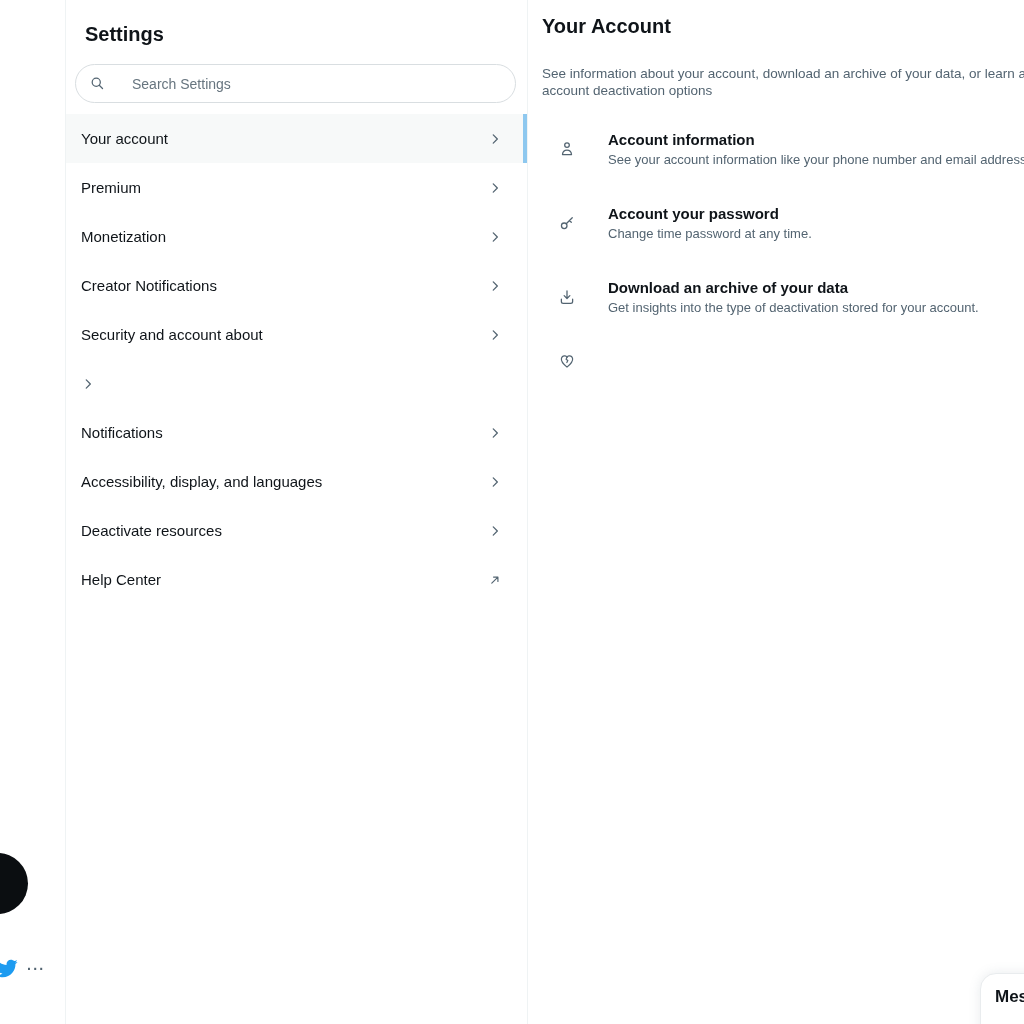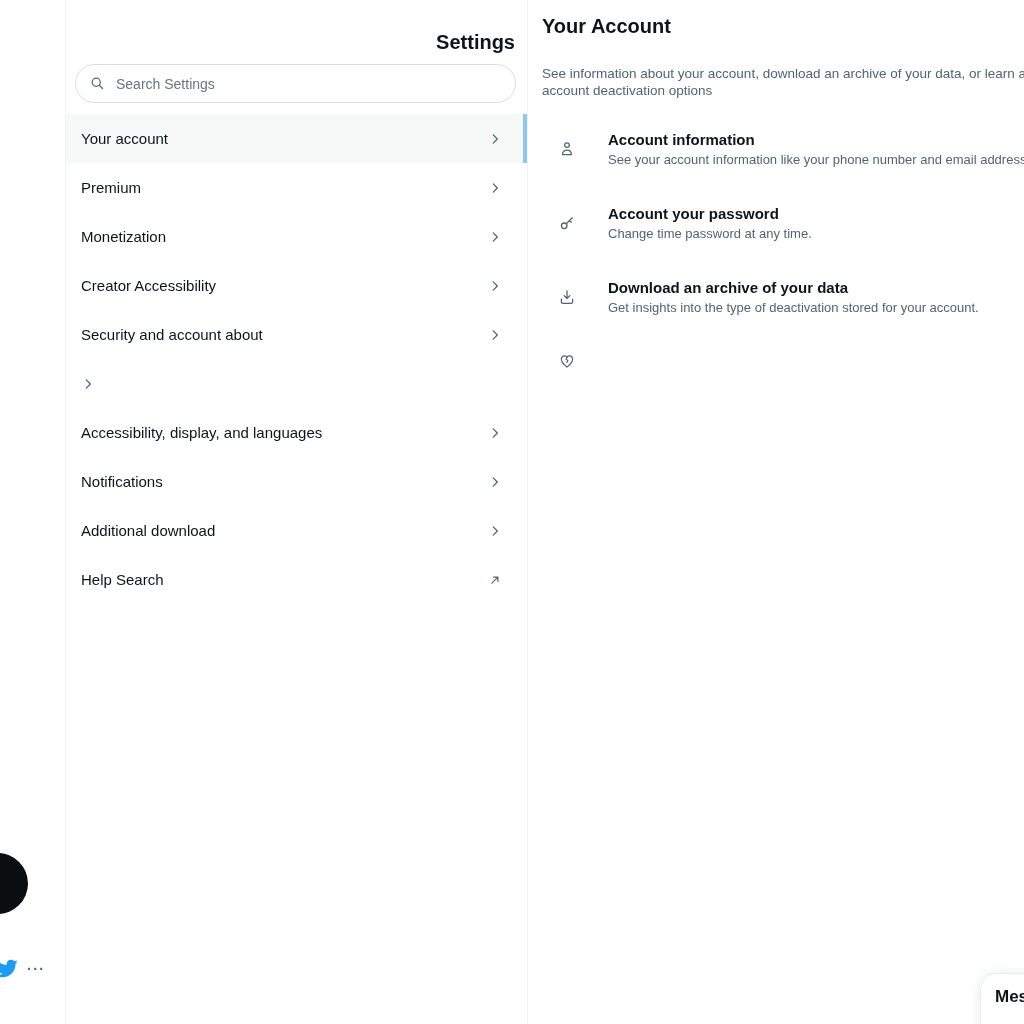--- a/index.html
+++ b/index.html
@@ -34,28 +34,28 @@
   }
 
   
   .settings-col {
     position: absolute; left: 66px; top: 0;
     width: 461px; height: 1024px;
     border-right: 1px solid #eff3f4;
     background: #fff;
   }
   .settings-title {
-    margin: 12px; padding: 19px 0 0 15px;
-    font-size: 20px; font-weight: 700; color: #0f1419; text-align: right;
+    margin: 4px; padding: 19px 0 0 15px;
+    font-size: 20px; font-weight: 700; color: #0f1419;
   }
   .search-box {
     position: absolute; top: 64px; left: 9px; right: 11px;
     height: 39px; box-sizing: border-box;
     border: 1px solid #d9dee1; border-radius: 20px;
-    display: flex; align-items: center; gap: 9px;
+    display: flex; align-items: center; gap: 25px;
     padding: 0 14px; background: #fff;
   }
   .search-box svg { flex: 0 0 auto; color: #536471; }
   .search-box input {
     border: 0; outline: 0; flex: 1; min-width: 0;
     font-family: "Liberation Sans", sans-serif;
     font-size: 14px; color: #0f1419; background: transparent;
   }
   .search-box input::placeholder { color: #67757f; opacity: 1; }
 
@@ -169,21 +169,21 @@
     </div>
     <div class="nav-item">
       <span class="label">Monetization</span>
       <span class="trail">
         <svg viewBox="0 0 24 24" width="14" height="14" fill="none" stroke="currentColor" stroke-width="2.2" stroke-linecap="round" stroke-linejoin="round">
             <path d="M9 5l7 7-7 7"></path>
           </svg>
       </span>
     </div>
     <div class="nav-item">
-      <span class="label">Creator Accessibility</span>
+      <span class="label">Creator Notifications</span>
       <span class="trail">
         <svg viewBox="0 0 24 24" width="14" height="14" fill="none" stroke="currentColor" stroke-width="2.2" stroke-linecap="round" stroke-linejoin="round">
             <path d="M9 5l7 7-7 7"></path>
           </svg>
       </span>
     </div>
     <div class="nav-item">
       <span class="label">Security and account about</span>
       <span class="trail">
         <svg viewBox="0 0 24 24" width="14" height="14" fill="none" stroke="currentColor" stroke-width="2.2" stroke-linecap="round" stroke-linejoin="round">
@@ -192,45 +192,45 @@
       </span>
     </div>
     <div class="nav-item">
       <span class="trail">
         <svg viewBox="0 0 24 24" width="14" height="14" fill="none" stroke="currentColor" stroke-width="2.2" stroke-linecap="round" stroke-linejoin="round">
             <path d="M9 5l7 7-7 7"></path>
           </svg>
       </span>
     </div>
     <div class="nav-item">
+      <span class="label">Notifications</span>
+      <span class="trail">
+        <svg viewBox="0 0 24 24" width="14" height="14" fill="none" stroke="currentColor" stroke-width="2.2" stroke-linecap="round" stroke-linejoin="round">
+            <path d="M9 5l7 7-7 7"></path>
+          </svg>
+      </span>
+    </div>
+    <div class="nav-item">
       <span class="label">Accessibility, display, and languages</span>
       <span class="trail">
         <svg viewBox="0 0 24 24" width="14" height="14" fill="none" stroke="currentColor" stroke-width="2.2" stroke-linecap="round" stroke-linejoin="round">
             <path d="M9 5l7 7-7 7"></path>
           </svg>
       </span>
     </div>
     <div class="nav-item">
-      <span class="label">Notifications</span>
-      <span class="trail">
-        <svg viewBox="0 0 24 24" width="14" height="14" fill="none" stroke="currentColor" stroke-width="2.2" stroke-linecap="round" stroke-linejoin="round">
-            <path d="M9 5l7 7-7 7"></path>
-          </svg>
-      </span>
-    </div>
-    <div class="nav-item">
-      <span class="label">Additional download</span>
-      <span class="trail">
-        <svg viewBox="0 0 24 24" width="14" height="14" fill="none" stroke="currentColor" stroke-width="2.2" stroke-linecap="round" stroke-linejoin="round">
-            <path d="M9 5l7 7-7 7"></path>
-          </svg>
-      </span>
-    </div>
-    <div class="nav-item">
-      <span class="label">Help Search</span>
+      <span class="label">Deactivate resources</span>
+      <span class="trail">
+        <svg viewBox="0 0 24 24" width="14" height="14" fill="none" stroke="currentColor" stroke-width="2.2" stroke-linecap="round" stroke-linejoin="round">
+            <path d="M9 5l7 7-7 7"></path>
+          </svg>
+      </span>
+    </div>
+    <div class="nav-item">
+      <span class="label">Help Center</span>
       <span class="trail">
         <svg viewBox="0 0 24 24" width="14" height="14" fill="none" stroke="currentColor" stroke-width="2" stroke-linecap="round" stroke-linejoin="round">
             <path d="M6.5 17.5L17 7M9.5 7H17v7.5"></path>
           </svg>
       </span>
     </div>
   </div>
 </div>
 
 <div class="main-col">

